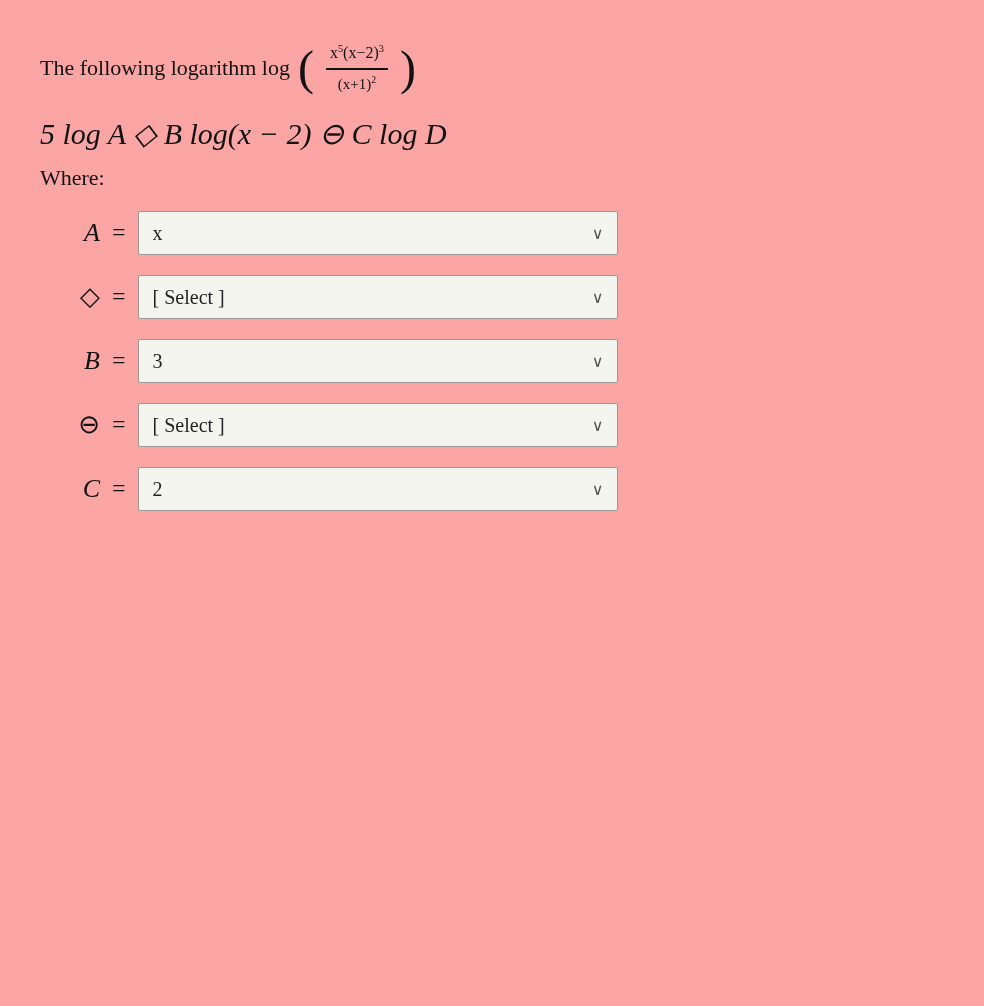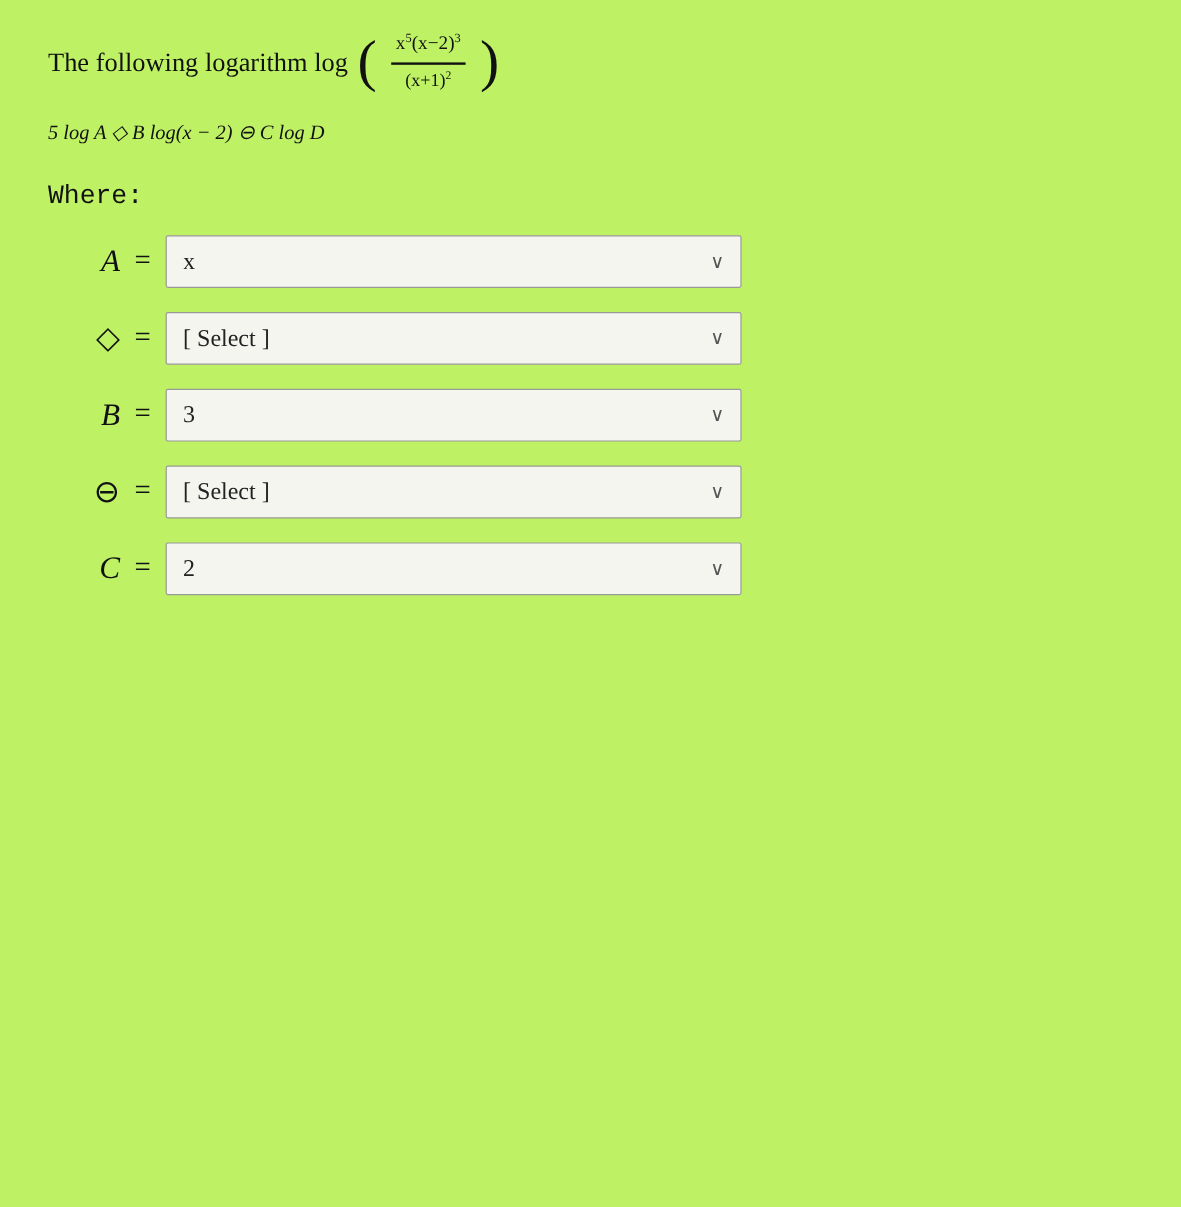--- a/index.html
+++ b/index.html
@@ -12,24 +12,24 @@
       background-color: #c8c8c8;
       font-family: Georgia, 'Times New Roman', serif;
       width: 984px;
       min-height: 1006px;
       display: flex;
       align-items: flex-start;
       justify-content: flex-start;
     }
 
     .page-container {
-      background-color: #bef264;
+      background-color: #fca5a5;
       width: 984px;
       min-height: 1006px;
-      padding: 24px 40px;
+      padding: 40px 40px;
     }
 
     .problem-statement {
       font-size: 22px;
       color: #111;
       margin-bottom: 20px;
       line-height: 1.6;
       display: flex;
       align-items: center;
       gap: 8px;
@@ -63,31 +63,31 @@
     }
 
     .paren {
       font-size: 48px;
       font-weight: 200;
       line-height: 1;
       color: #111;
     }
 
     .expanded-form {
-      font-size: 17px;
-      color: #111;
-      margin-bottom: 30px;
+      font-size: 30px;
+      color: #111;
+      margin-bottom: 14px;
       font-style: italic;
     }
 
     .where-label {
       font-size: 22px;
       color: #111;
       margin-bottom: 20px;
-      font-family: Liberation Mono, monospace;
+      font-family: Liberation Serif, serif;
       font-style: normal;
     }
 
     .dropdown-row {
       display: flex;
       align-items: center;
       margin-bottom: 20px;
       gap: 12px;
     }
 

